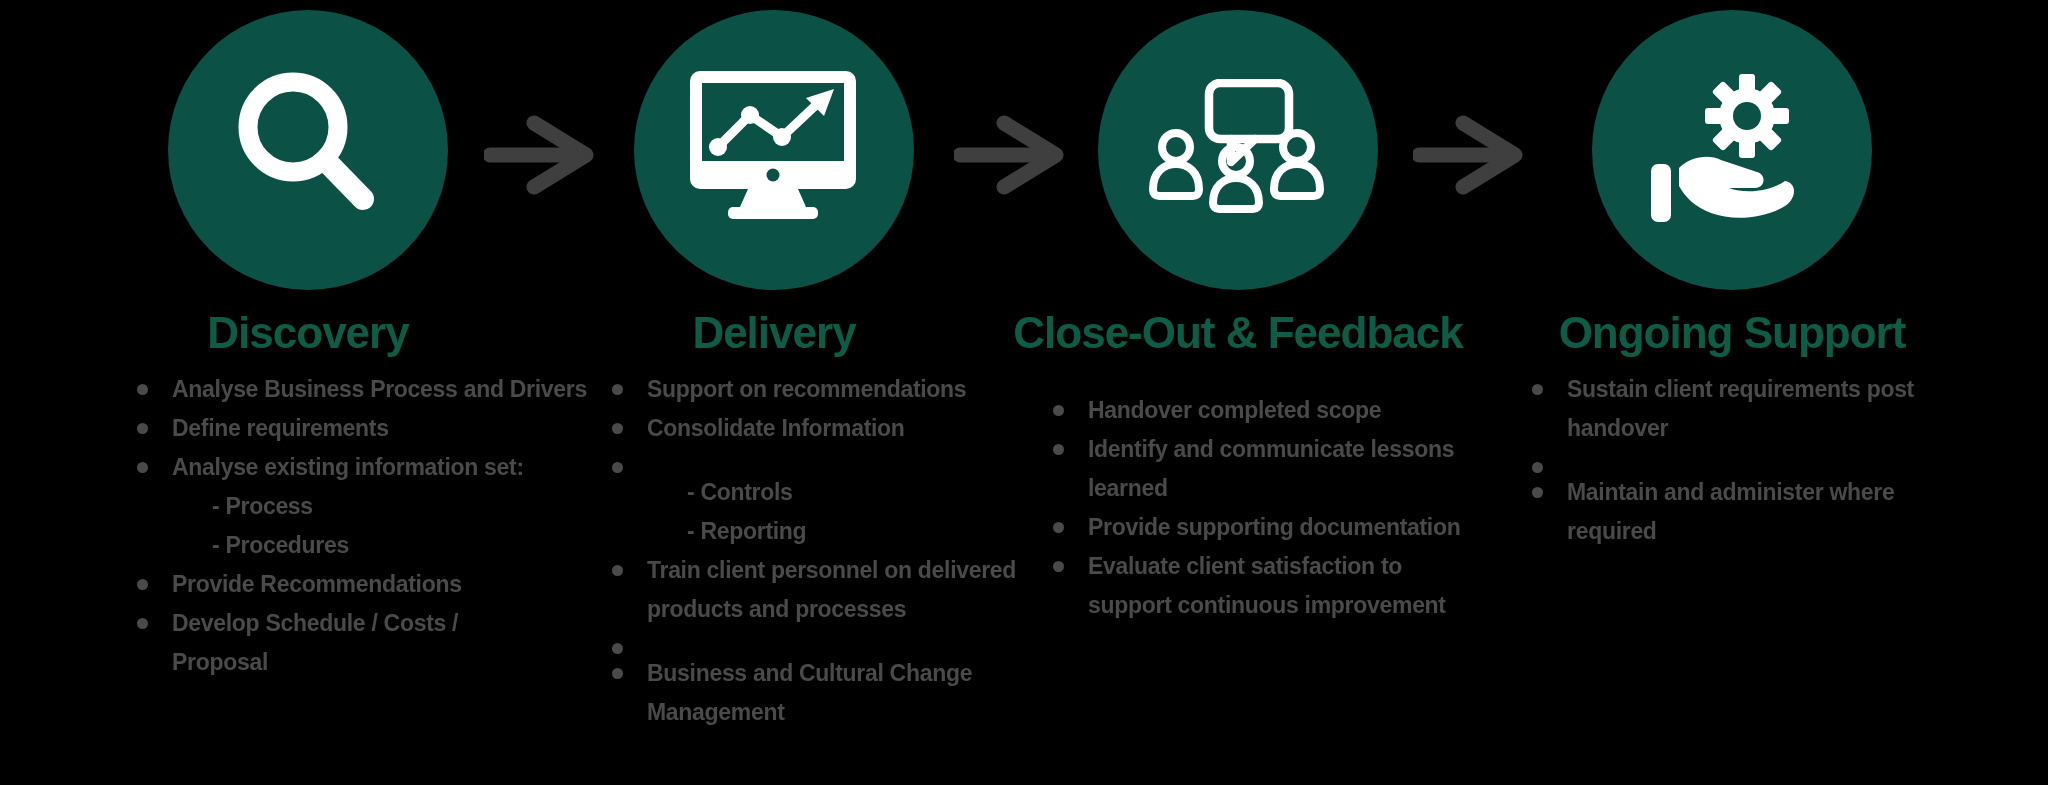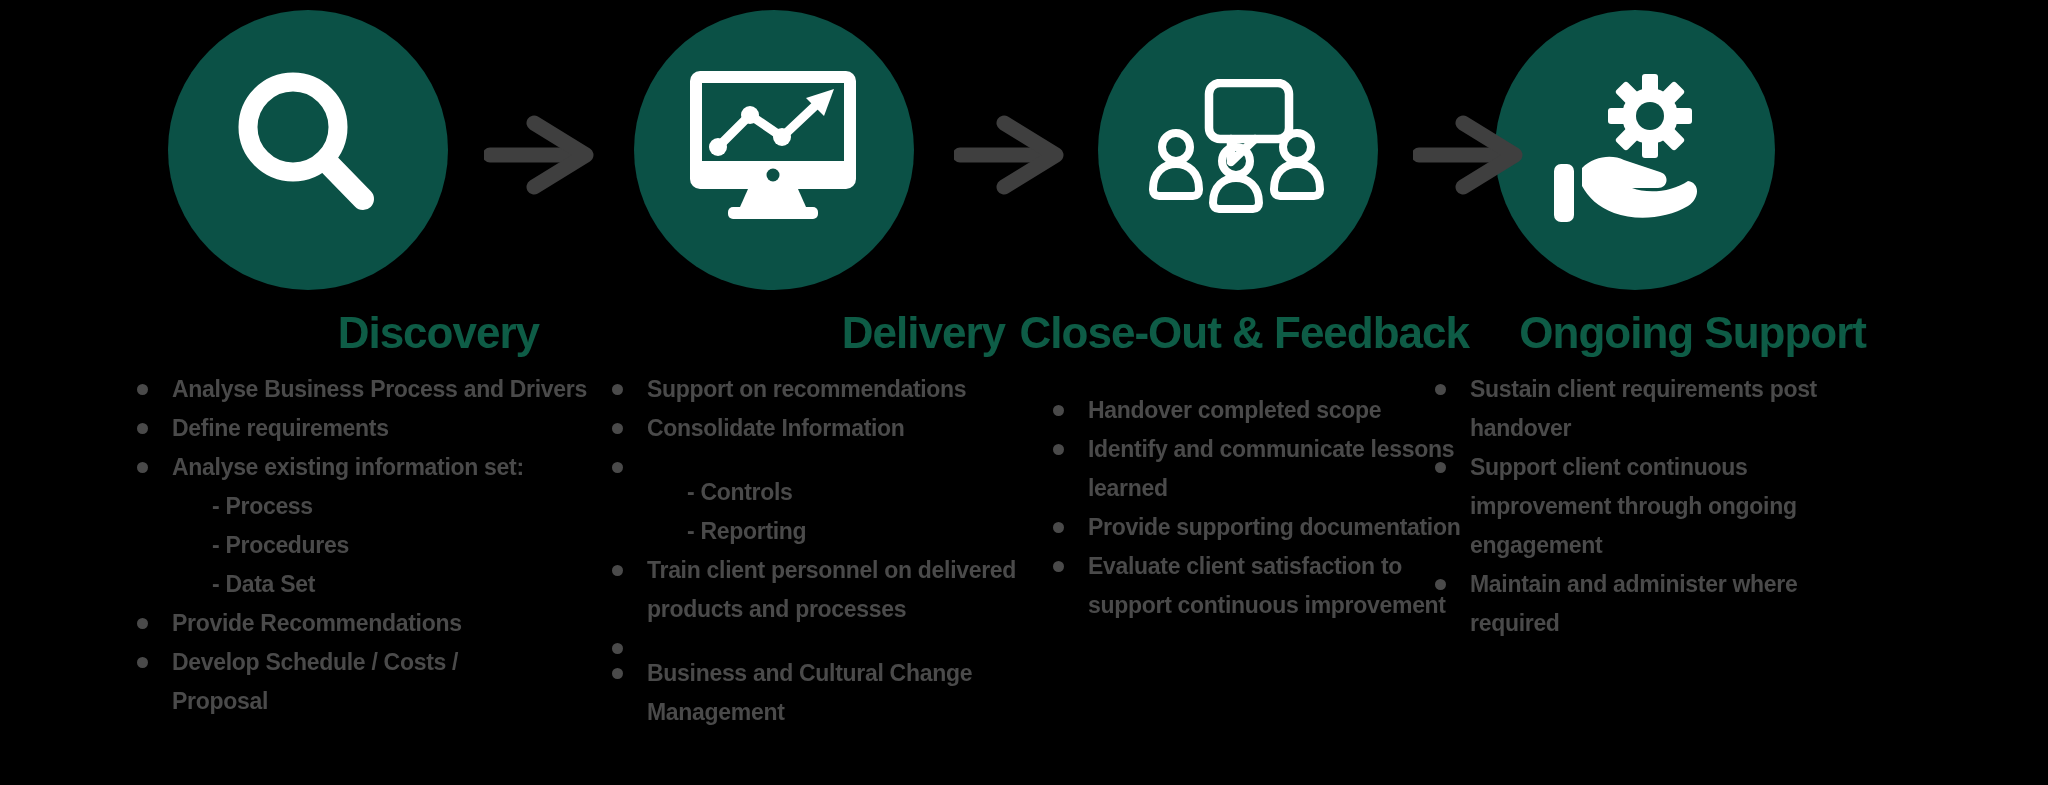--- a/index.html
+++ b/index.html
@@ -10,35 +10,35 @@
     width: 2048px;
     height: 785px;
     background: var(--page-bg, #000);
     overflow: hidden;
   }
 
   .stage { position: absolute; top: 10px; width: 462px; }
   .stage.s1 { left: 77px; }
   .stage.s2 { left: 543px; }
   .stage.s3 { left: 1007px; }
-  .stage.s4 { left: 1404px; }
+  .stage.s4 { left: 1501px; }
 
   .circle {
     width: 280px; height: 280px; border-radius: 50%;
     background: var(--circle-green, #0b5146);
     margin: 0 auto;
     display: flex; align-items: center; justify-content: center;
   }
 
   .stage-title {
     margin: 17px 0 0 0;
     font-size: 44px; line-height: 52px; font-weight: bold;
     letter-spacing: -1px;
     color: var(--heading-green, #0e5c46);
-    text-align: right; white-space: nowrap;
+    text-align: center; white-space: nowrap;
   }
 
   .list {
     list-style: none;
     margin: 11px 0 0 0;
     padding: 0;
     width: 560px;
   }
   .s1 .list { padding-left: 60px; }
   .s2 .list { padding-left: 69px; }
@@ -110,24 +110,20 @@
         <li class="sub">
           <span class="dot"></span>
           <span class="item-text">- Process</span>
         </li>
 
         <li class="sub">
           <span class="dot"></span>
           <span class="item-text">- Procedures</span>
         </li>
 
-        <li class="sub">
-          <span class="dot"></span>
-          <span class="item-text">- Data Set</span>
-        </li>
 
         <li>
           <span class="dot"></span>
           <span class="item-text">Provide Recommendations</span>
         </li>
 
         <li>
           <span class="dot"></span>
           <span class="item-text">Develop Schedule / Costs /
 Proposal</span>
@@ -260,23 +256,20 @@
     <ul class="list">
 
         <li>
           <span class="dot"></span>
           <span class="item-text">Sustain client requirements post
 handover</span>
         </li>
 
         <li>
           <span class="dot"></span>
-          <span class="item-text">Support client continuous
-improvement through ongoing
-engagement</span>
         </li>
 
         <li>
           <span class="dot"></span>
           <span class="item-text">Maintain and administer where
 required</span>
         </li>
       </ul>
   </section>
 

